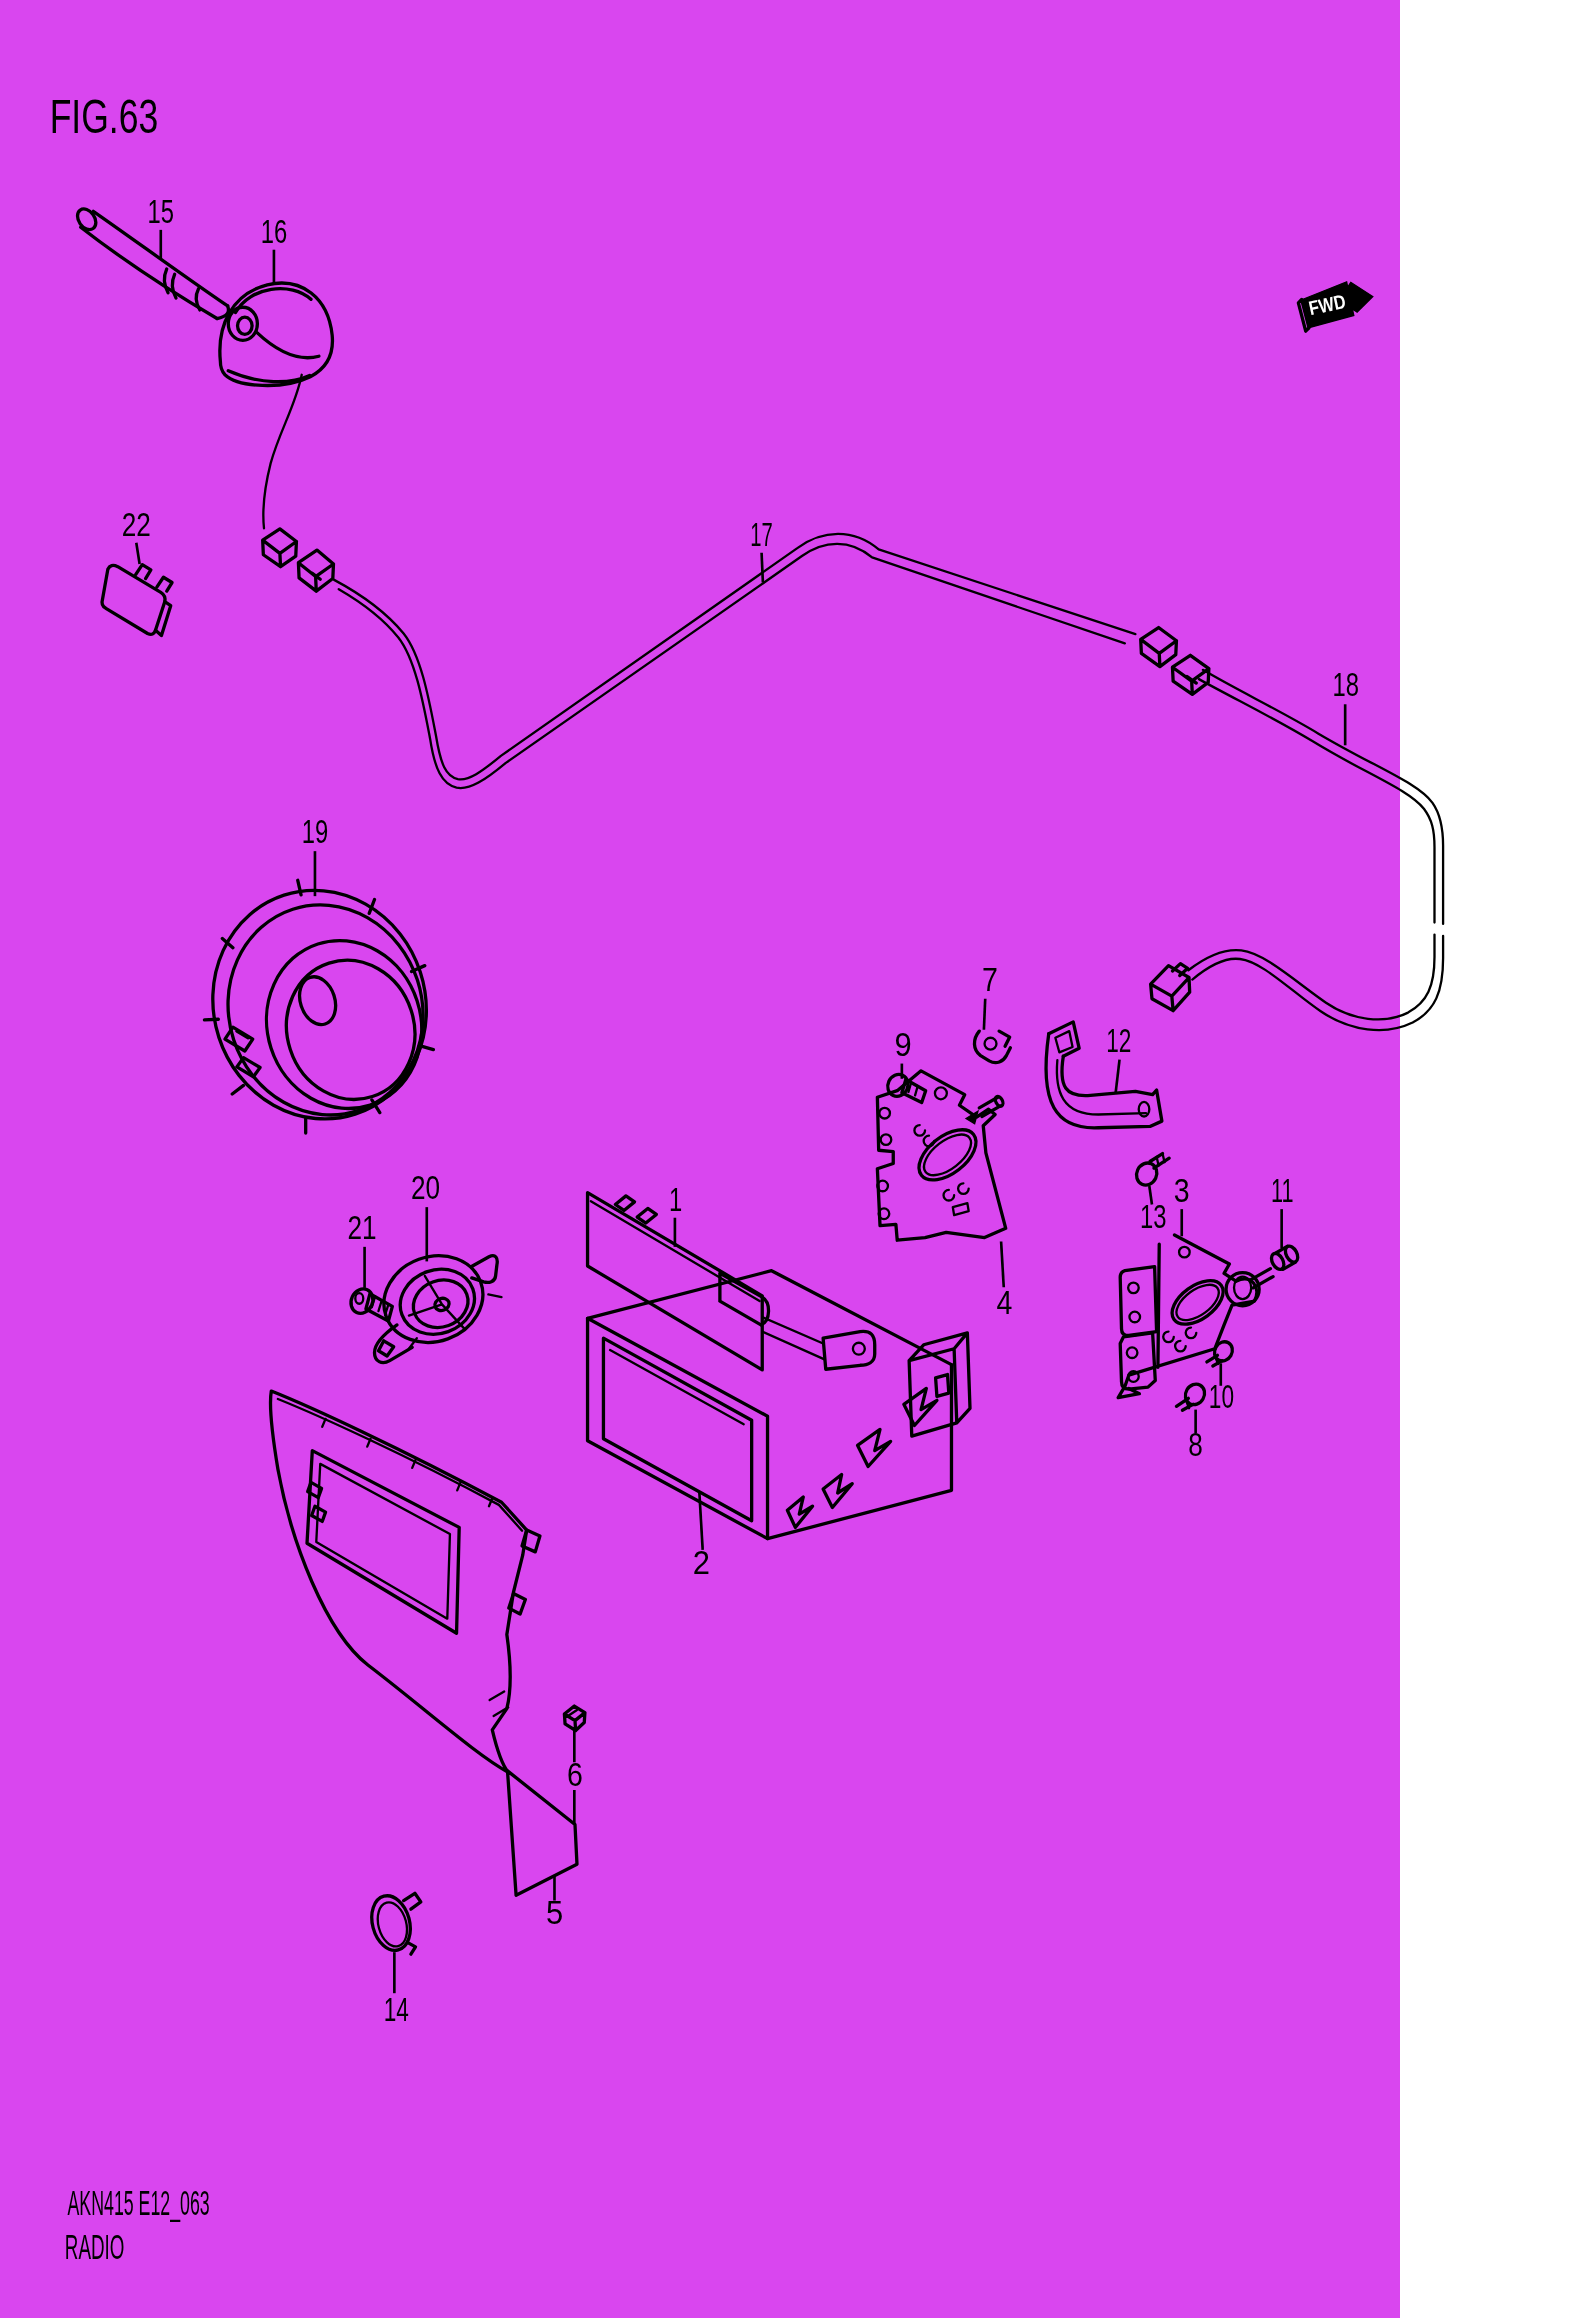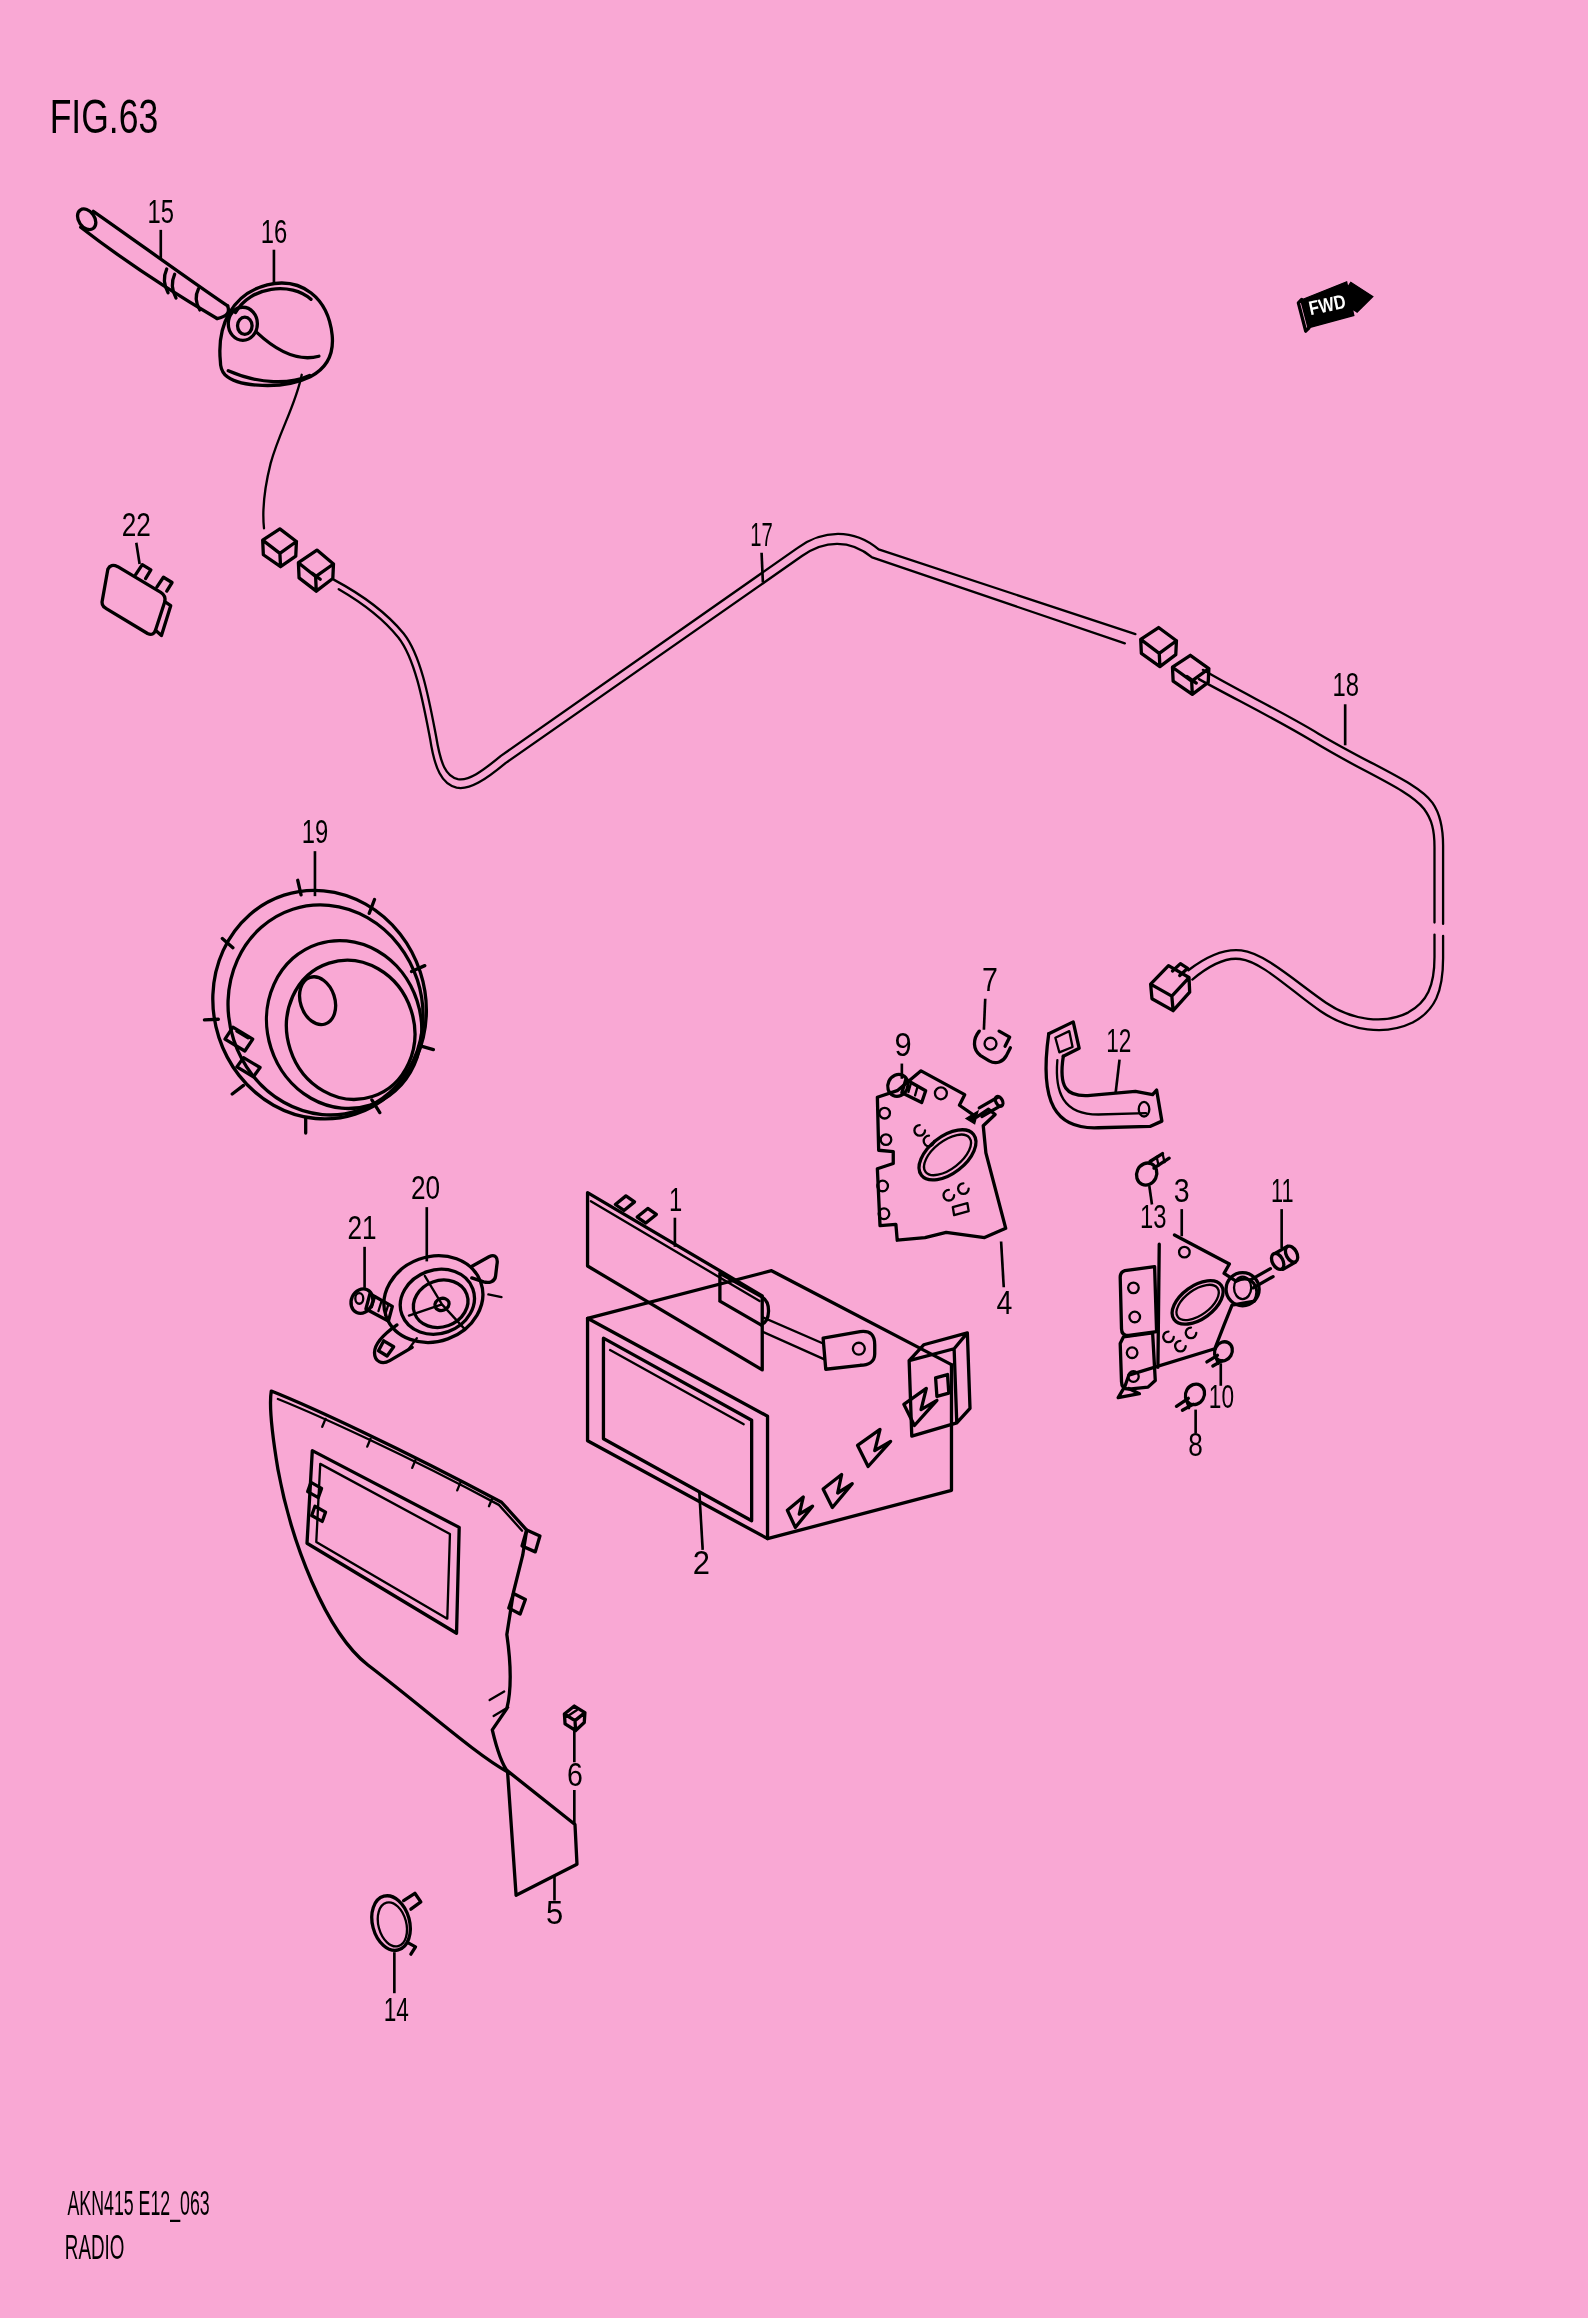--- a/index.html
+++ b/index.html
@@ -1,16 +1,16 @@
 <!DOCTYPE html>
 <html style="font-size:10.6px"><head>
 <meta charset="utf-8">
 <style>
   html,body { margin:0; padding:0; background:#ffffff; }
-  .page { width:1588px; height:2319px; position:relative; background:#f9a8d4; }
+  .page { width:1400px; height:2319px; position:relative; background:#d946ef; }
   svg { display:block; }
   text { font-family:"Liberation Sans", sans-serif; fill:#000; }
   .callout { font-size:50px; }
   .title { font-size:74px; }
   .footer { font-size:52px; }
   .fwdtxt { font-size:30px; font-weight:bold; fill:#fff; }
   .draw { fill:none; stroke:#000; stroke-width:5; stroke-linecap:round; stroke-linejoin:round; }
   .thin { fill:none; stroke:#000; stroke-width:3.5; stroke-linecap:round; stroke-linejoin:round; }
   .leader { stroke:#000; stroke-width:4; fill:none; }
   .solid { fill:#000; stroke:#000; stroke-width:2; }

